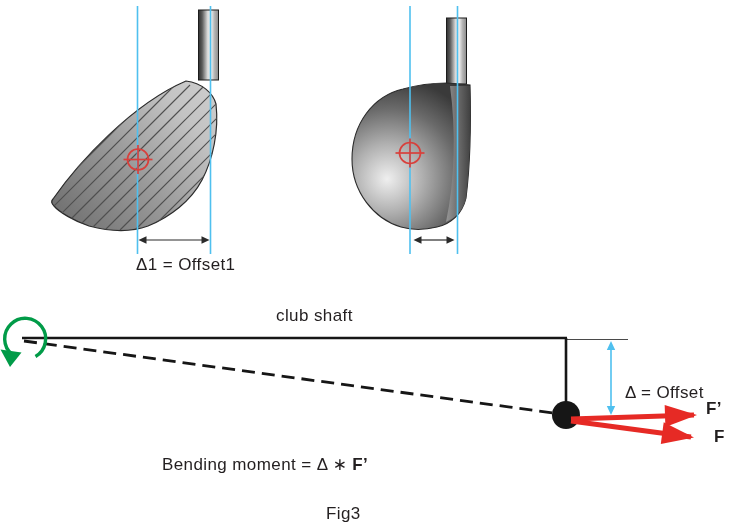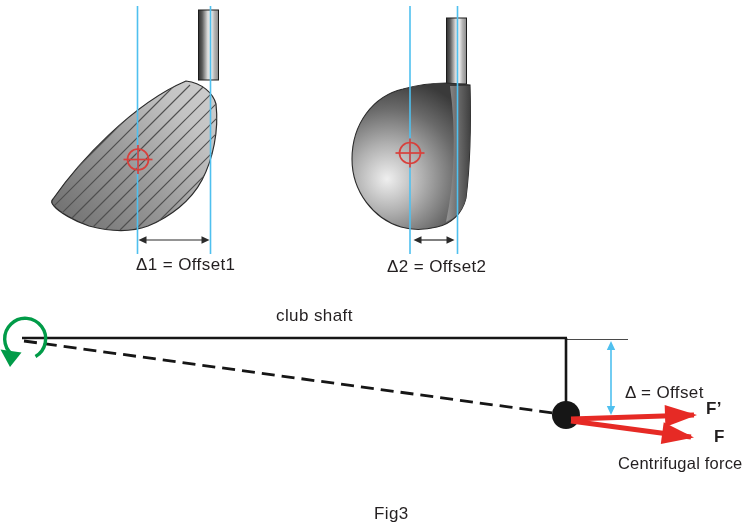--- a/index.html
+++ b/index.html
@@ -147,24 +147,23 @@
         <polygon class="cyan-tri" points="611,341 606.8,350 615.2,350"></polygon>
         <polygon class="cyan-tri" points="611,415 606.8,406 615.2,406"></polygon>
       </g>
 
       <line class="force-line" x1="571" y1="419" x2="694" y2="415" marker-end="url(#redHead)"></line>
       <line class="force-line" x1="571" y1="421" x2="691" y2="437" marker-end="url(#redHead)"></line>
     </g>
   </svg>
 
   <div class="label" style="left:136px;top:256px;">Δ1 = Offset1</div>
-  <div class="label" style="left:387px;top:258px;">Δ2 = Offset2</div>
 
   <div class="label" style="left:276px;top:307px;">club shaft</div>
   <div class="label" style="left:625px;top:384px;">Δ = Offset</div>
 
+  <div class="label" style="left:162px;top:456px;"><span>Bending moment = Δ ∗</span><span class="eq-force">F’</span></div>
 
   <div class="label bold" style="left:706px;top:400px;">F’</div>
   <div class="label bold" style="left:714px;top:428px;">F</div>
-  <div class="label" style="left:618px;top:454px;font-size:16.5px;letter-spacing:.2px;">Centrifugal force</div>
 
-  <div class="label" style="left:326px;top:505px;margin-left:48px;">Fig3</div>
+  <div class="label" style="left:326px;top:505px;">Fig3</div>
 </div>
 
 </body></html>

